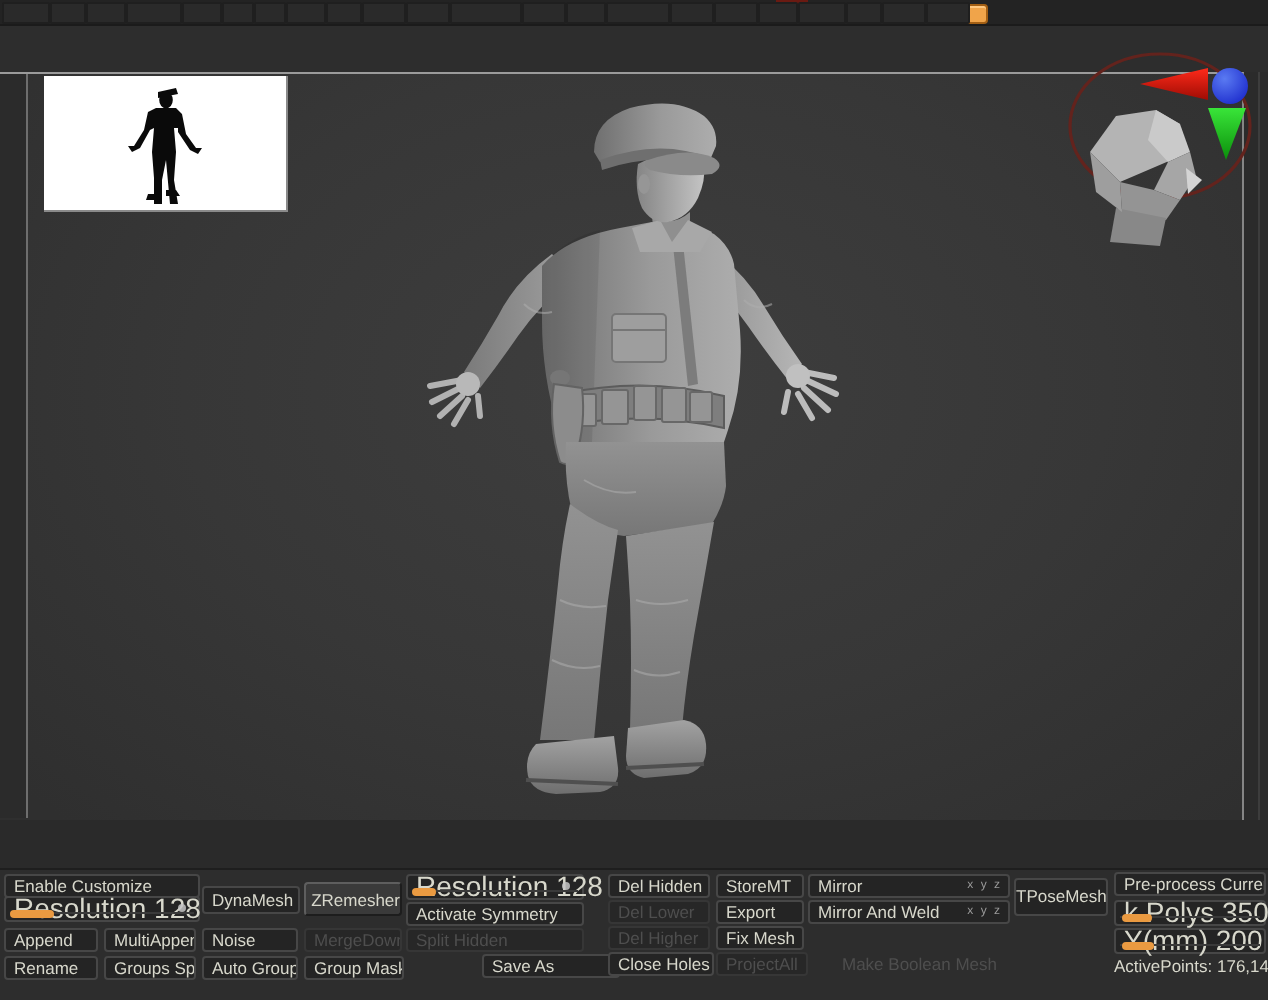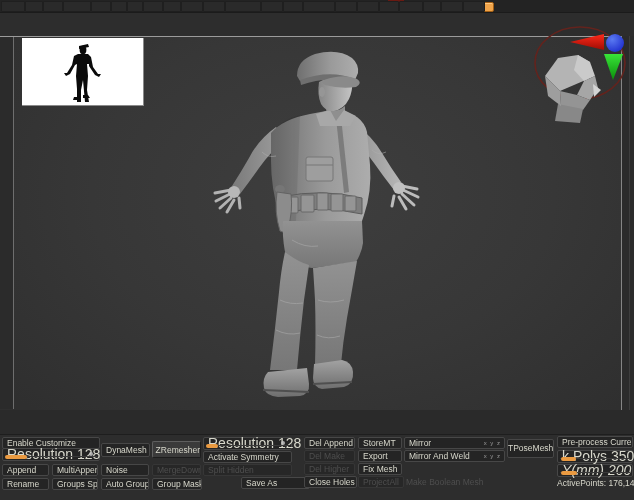--- a/index.html
+++ b/index.html
@@ -30,21 +30,21 @@
   #gapstrip{position:absolute;left:0;top:410px;width:634px;height:24px;background:#2a2a2a;}
   
   #tray{position:absolute;left:0;top:434px;width:634px;height:66px;background:#2d2d2d;border-top:1px solid #1e1e1e;}
   .btn{position:absolute;background:#242424;border:1px solid #474747;border-radius:2px;
        color:#d8d8cc;font-size:8.5px;line-height:9px;padding:1px 0 0 4px;box-sizing:border-box;
        white-space:nowrap;overflow:hidden;}
   .btn.dim{color:#4e4e4e;border-color:#363636;background:#272727;}
   .btn.raised{background:#3a3a3a;border-color:#5e5e5e #1d1d1d #1d1d1d #5e5e5e;}
   .btn.tall{line-height:15px;text-align:right;padding-left:0;}
   .label{position:absolute;color:#d8d8cc;font-size:8.5px;line-height:9px;white-space:nowrap;}
-  .label.dim{color:#4e4e4e;}
+  .label.dim{color:#4e4e4e;margin-left:15px;}
   .slider{position:absolute;background:#242424;border:1px solid #474747;border-radius:2px;
           color:#d8d8cc;font-size:14px;line-height:9px;padding:1px 0 0 4px;box-sizing:border-box;
           white-space:nowrap;}
   .slider .handle{position:absolute;bottom:1px;height:4px;background:#ea9a41;border-radius:2px;}
   .slider .track{position:absolute;left:2px;right:2px;bottom:3px;height:1px;background:#3a3a3a;}
   .slider .dot{position:absolute;right:6px;top:3px;width:4px;height:4px;border-radius:50%;background:#c4c4c4;opacity:.85;}
   .axes{position:absolute;right:3px;top:1px;font-size:6px;color:#9a9a9a;letter-spacing:1px;}
   svg{display:block;}
   #overlay{position:absolute;left:0;top:0;pointer-events:none;}
 </style>
@@ -252,22 +252,22 @@
     <div class="slider" style="left:203px;top:2px;width:89px;height:13px;">
       <span>Resolution 128</span>
       <div class="track"></div>
       <div class="dot"></div>
       <div class="handle" style="left:2px;width:12px;"></div>
     </div>
     <div class="btn" style="left:203px;top:16px;width:89px;height:12px;"><span>Activate Symmetry</span></div>
     <div class="btn dim" style="left:203px;top:29px;width:89px;height:12px;"><span>Split Hidden</span></div>
     <div class="btn" style="left:221px;top:42px;width:69px;height:12px;margin-left:20px;"><span>Save As</span></div>
 
-    <div class="btn" style="left:304px;top:2px;width:51px;height:12px;"><span>Del Append</span></div>
-    <div class="btn dim" style="left:304px;top:15px;width:51px;height:12px;"><span>Del Make</span></div>
+    <div class="btn" style="left:304px;top:2px;width:51px;height:12px;"><span>Del Hidden</span></div>
+    <div class="btn dim" style="left:304px;top:15px;width:51px;height:12px;"><span>Del Lower</span></div>
     <div class="btn dim" style="left:304px;top:28px;width:51px;height:12px;"><span>Del Higher</span></div>
     <div class="btn" style="left:304px;top:41px;width:53px;height:12px;"><span>Close Holes</span></div>
 
     <div class="btn" style="left:358px;top:2px;width:44px;height:12px;"><span>StoreMT</span></div>
     <div class="btn" style="left:358px;top:15px;width:44px;height:12px;"><span>Export</span></div>
     <div class="btn" style="left:358px;top:28px;width:44px;height:12px;"><span>Fix Mesh</span></div>
     <div class="btn dim" style="left:358px;top:41px;width:46px;height:12px;"><span>ProjectAll</span></div>
 
     <div class="btn" style="left:404px;top:2px;width:101px;height:12px;">
       <span>Mirror</span>
@@ -280,21 +280,21 @@
     <div class="label dim" style="left:406px;top:43px;"><span>Make Boolean Mesh</span></div>
 
     <div class="btn tall" style="left:507px;top:4px;width:47px;height:19px;"><span>TPoseMesh</span></div>
 
     <div class="btn" style="left:557px;top:1px;width:76px;height:12px;"><span>Pre-process Current</span></div>
     <div class="slider" style="left:557px;top:15px;width:76px;height:13px;">
       <span>k Polys 350</span>
       <div class="track"></div>
       <div class="handle" style="left:3px;width:15px;"></div>
     </div>
-    <div class="slider" style="left:557px;top:29px;width:76px;height:13px;font-style:italic;">
+    <div class="slider" style="left:557px;top:29px;width:76px;height:13px;">
       <span>Y(mm) 200</span>
       <div class="track"></div>
       <div class="handle" style="left:3px;width:16px;"></div>
     </div>
     <div class="label" style="left:557px;top:44px;"><span>ActivePoints: 176,140</span></div>
 
   </div>
 </div>
 
 </body></html>

